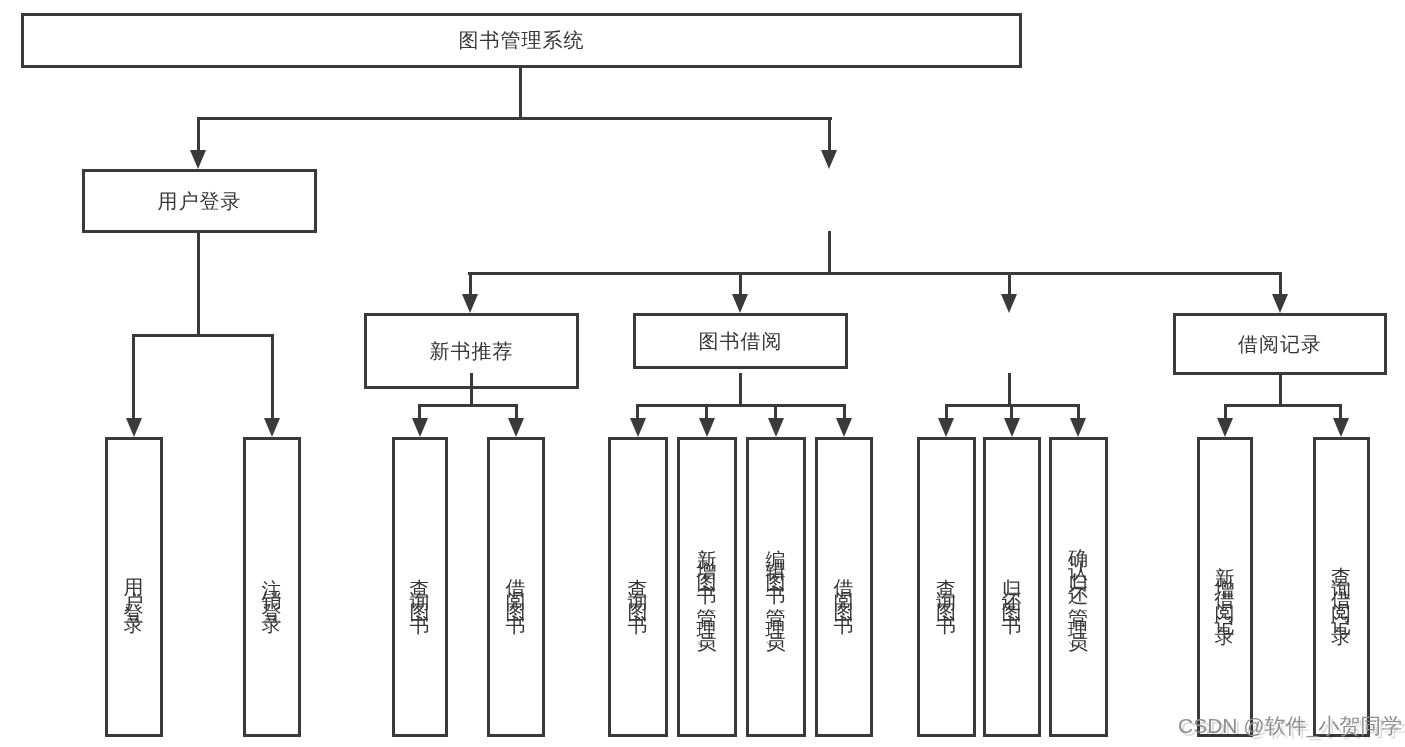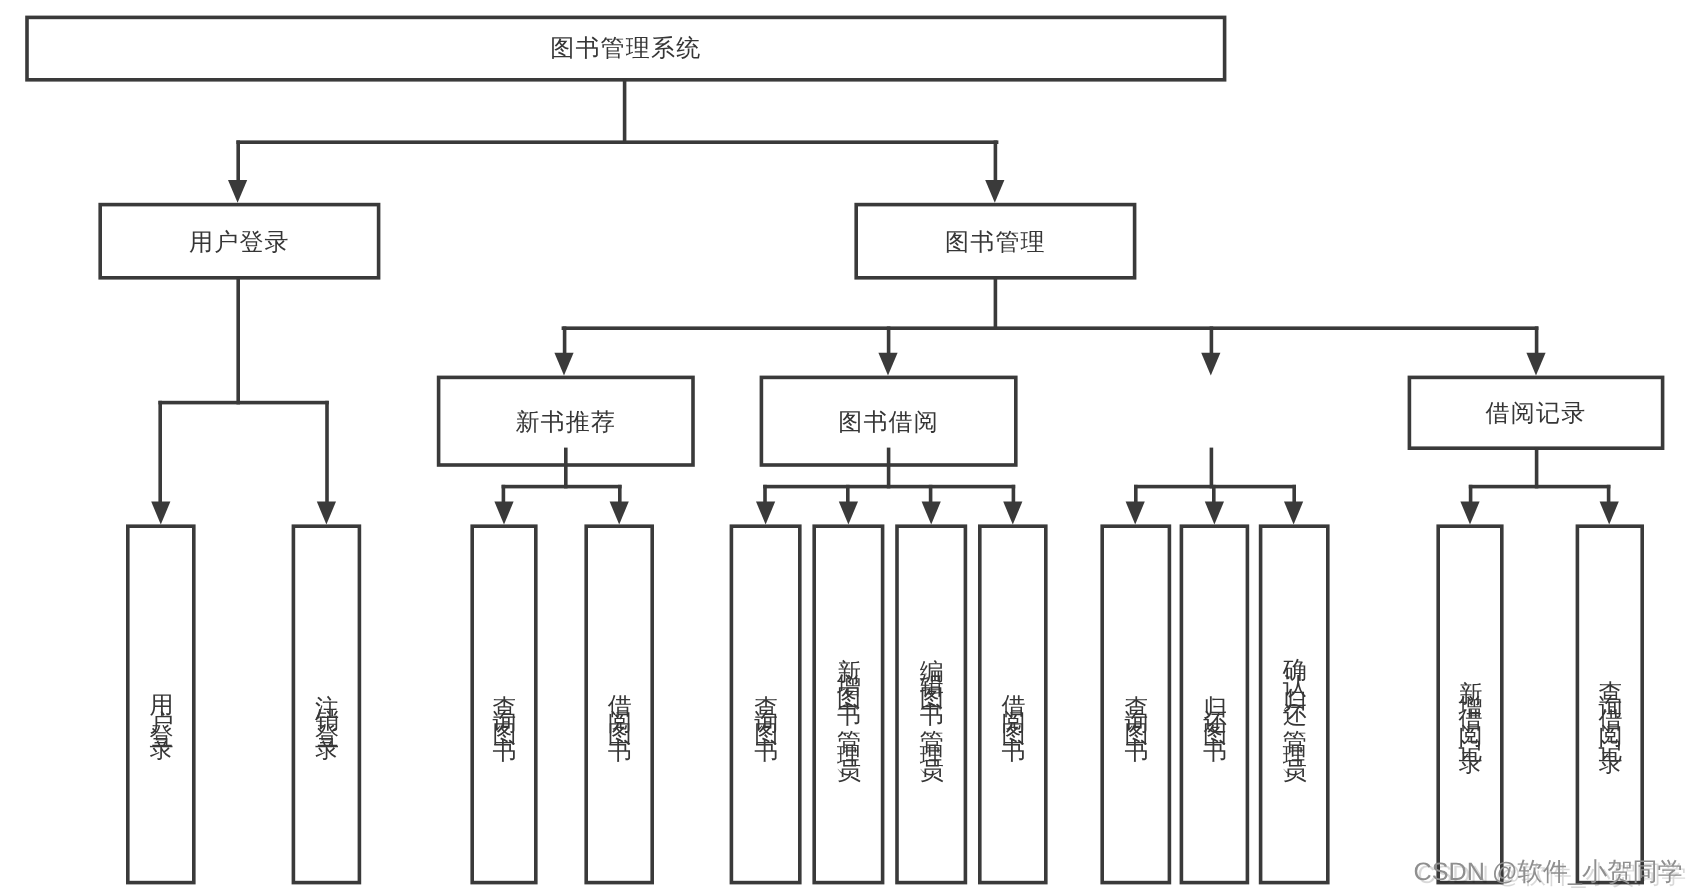--- a/index.html
+++ b/index.html
@@ -54,24 +54,23 @@
   }
 </style>
 </head>
 <body>
 
 <div class="canvas">
 
   <div class="box" style="left:21px;top:13px;width:1001px;height:55px;">图书管理系统</div>
 
   <div class="box" style="left:82px;top:169px;width:235px;height:64px;">用户登录</div>
-  <div class="box" style="left:712px;top:169px;width:235px;height:64px;">图书管理</div>
 
   <div class="box" style="left:364px;top:313px;width:215px;height:76px;">新书推荐</div>
-  <div class="box" style="left:633px;top:313px;width:215px;height:76px;">图书借阅</div>
+  <div class="box" style="left:633px;top:313px;width:215px;height:56px;">图书借阅</div>
   <div class="box" style="left:1173px;top:313px;width:214px;height:62px;">借阅记录</div>
 
   <div class="box" style="left:105px;top:437px;width:58px;height:300px;">
     <span class="vtext">用户登录</span>
   </div>
   <div class="box" style="left:243px;top:437px;width:58px;height:300px;">
     <span class="vtext">注销登录</span>
   </div>
 
   <div class="box" style="left:392px;top:437px;width:56px;height:300px;">

